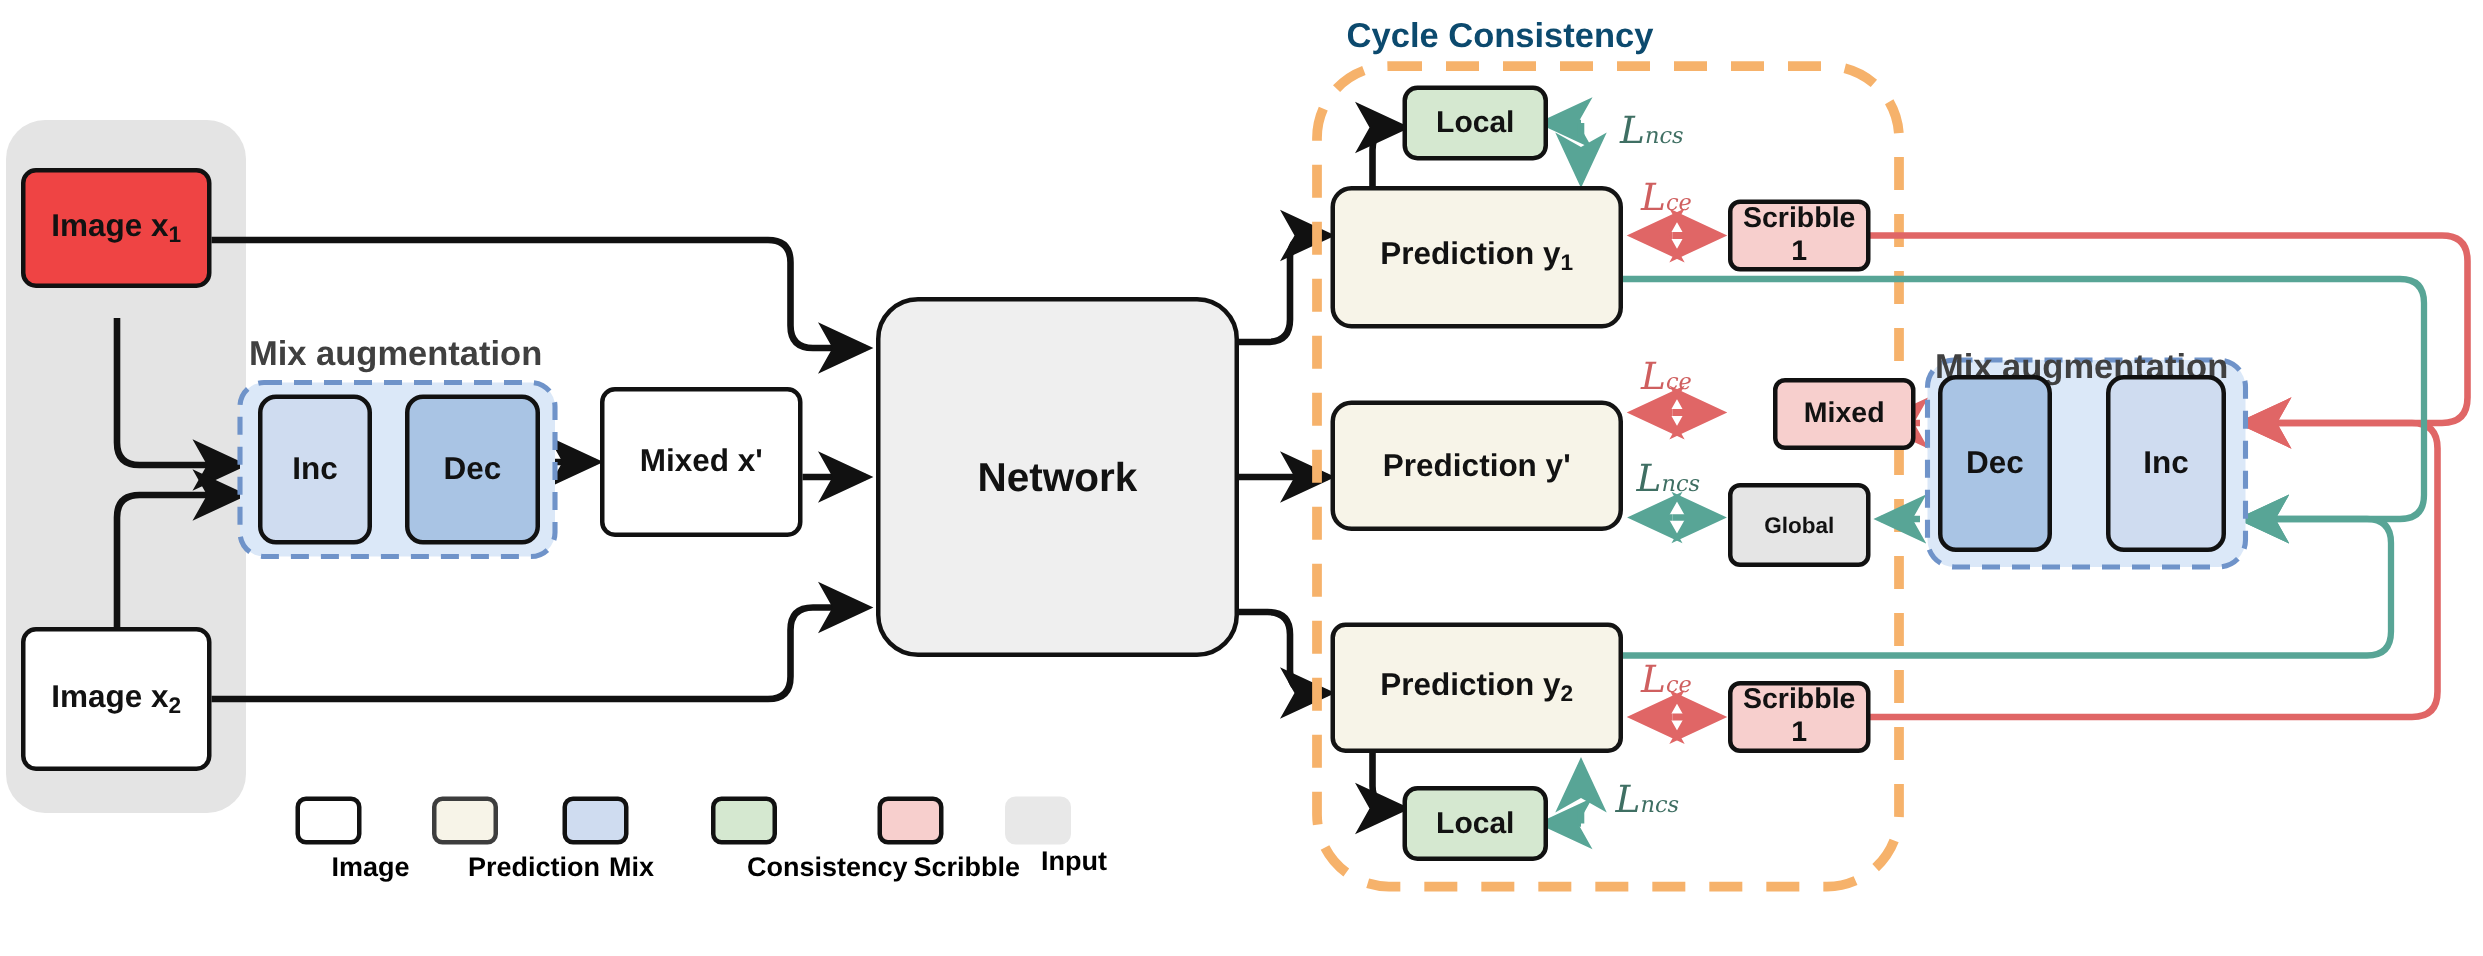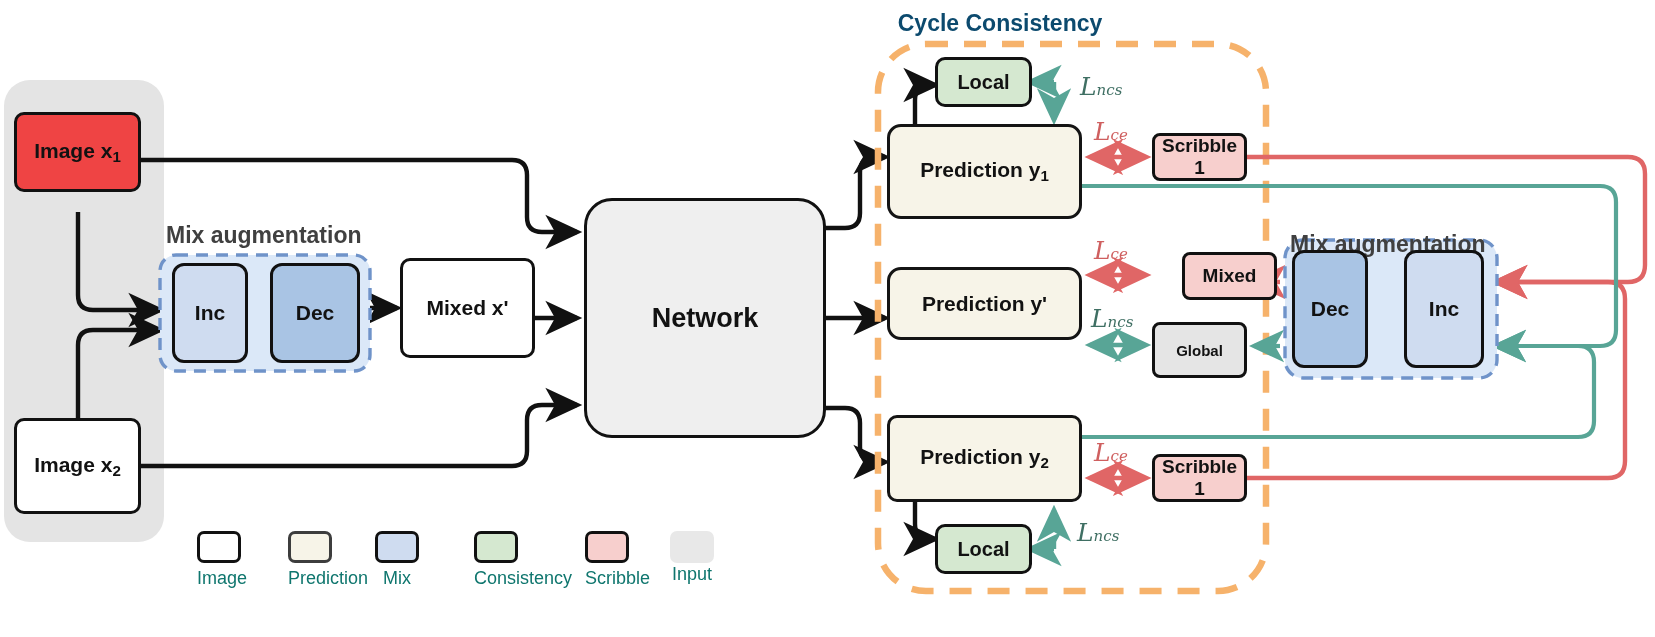--- a/index.html
+++ b/index.html
@@ -4,21 +4,21 @@
 <style>
   html,body{margin:0;padding:0;background:#ffffff;}
   body{width:1655px;height:637px;overflow:hidden;font-family:"Liberation Sans",sans-serif;}
   #stage{position:relative;width:1655px;height:637px;background:#fff;}
   svg#canvas{position:absolute;left:0;top:0;width:1655px;height:637px;}
   .node{position:absolute;box-sizing:border-box;display:flex;align-items:center;justify-content:center;
         text-align:center;font-weight:bold;color:#121212;border:3px solid #111;border-radius:10px;}
   .lbl{position:absolute;font-weight:bold;white-space:nowrap;}
   sub{font-size:0.72em;vertical-align:-0.28em;font-weight:bold;}
   .legend-sw{position:absolute;width:44px;height:32px;border:3px solid #111;border-radius:7px;box-sizing:border-box;}
-  .legend-tx{position:absolute;font-weight:normal;font-size:18px;color:#0f766e;white-space:nowrap;text-align:center;}
+  .legend-tx{position:absolute;font-weight:bold;font-size:18px;color:#000000;white-space:nowrap;text-align:center;margin-left:24px;}
   .mixlabel{font-size:23px;color:#404040;font-weight:bold;margin-top:20px;}
   .cyclabel{font-size:23px;color:#0c4a6e;font-weight:bold;}
   .loss{position:absolute;white-space:nowrap;font-family:"DejaVu Serif",serif;font-style:italic;}
   .loss .cal{font-size:25px;font-style:italic;font-family:"DejaVu Serif",serif;}
   .loss .sb{font-size:15px;font-style:italic;}
 </style>
 </head>
 <body>
 
 <div id="stage">
@@ -109,21 +109,21 @@
   <div class="node" style="left:270px;top:263px;width:90px;height:100px;background:#a9c4e4;font-size:21px;border-radius:12px;">Dec</div>
   <div class="node" style="left:400px;top:258px;width:135px;height:100px;background:#fff;font-size:21px;">Mixed x'</div>
 
   <div class="node" style="left:584px;top:198px;width:242px;height:240px;background:#efefef;font-size:27px;border-radius:28px;">Network</div>
 
   <div class="lbl cyclabel" style="left:1000px;top:10px;transform:translateX(-50%);">Cycle Consistency</div>
 
   <div class="node" style="left:887px;top:124px;width:195px;height:95px;background:#f7f4e8;border-color:#141414;font-size:21px;border-radius:14px;">
     <span><span>Prediction y</span><sub>1</sub></span>
   </div>
-  <div class="node" style="left:887px;top:267px;width:195px;height:73px;background:#f7f4e8;border-color:#141414;font-size:21px;border-radius:14px;">Prediction y'</div>
+  <div class="node" style="left:887px;top:267px;width:195px;height:87px;background:#f7f4e8;border-color:#141414;font-size:21px;border-radius:14px;">Prediction y'</div>
   <div class="node" style="left:887px;top:415px;width:195px;height:87px;background:#f7f4e8;border-color:#141414;font-size:21px;border-radius:10px;">
     <span><span>Prediction y</span><sub>2</sub></span>
   </div>
 
   <div class="node" style="left:935px;top:57px;width:97px;height:50px;background:#d5e8d0;font-size:20px;border-radius:10px;">Local</div>
   <div class="node" style="left:935px;top:524px;width:97px;height:50px;background:#d5e8d0;font-size:20px;border-radius:10px;">Local</div>
   <div class="node" style="left:1152px;top:322px;width:95px;height:56px;background:#e5e5e5;font-size:15px;border-radius:8px;">Global</div>
 
   <div class="node" style="left:1152px;top:133px;width:95px;height:48px;background:#f7cfcd;font-size:19px;border-radius:8px;">Scribble 1</div>
   <div class="node" style="left:1152px;top:252px;width:95px;height:48px;background:#f7cfcd;font-size:19px;border-radius:8px;margin-left:30px;">Mixed</div>

